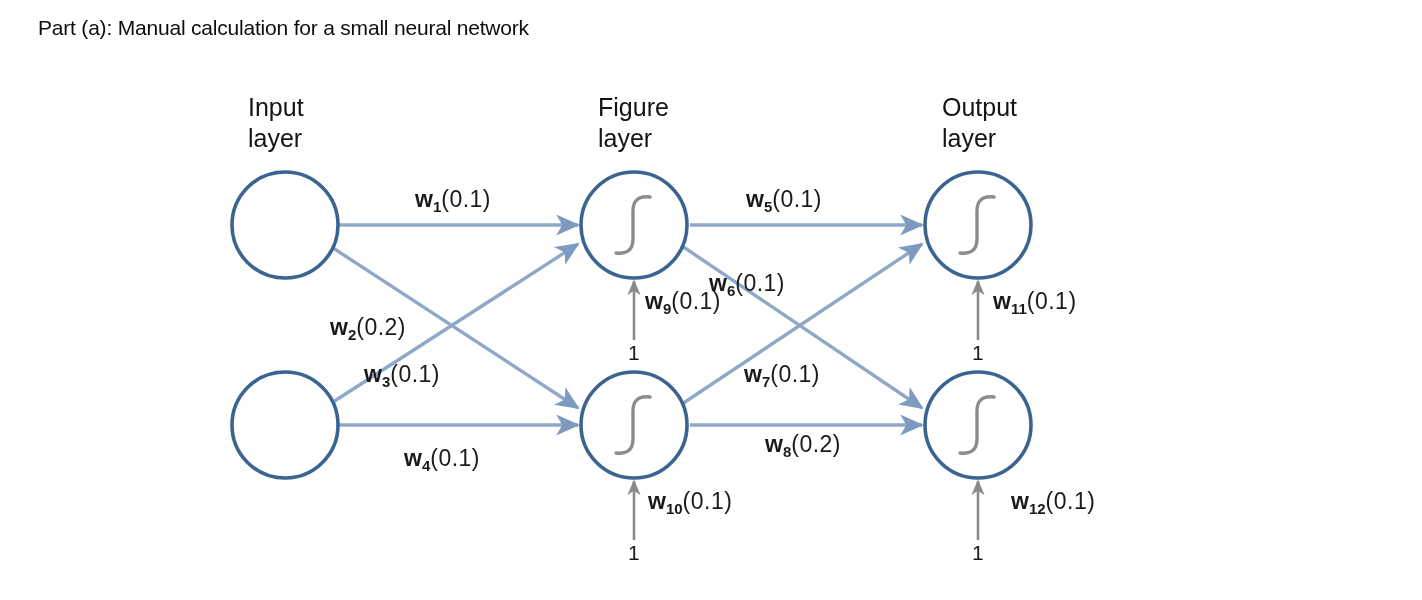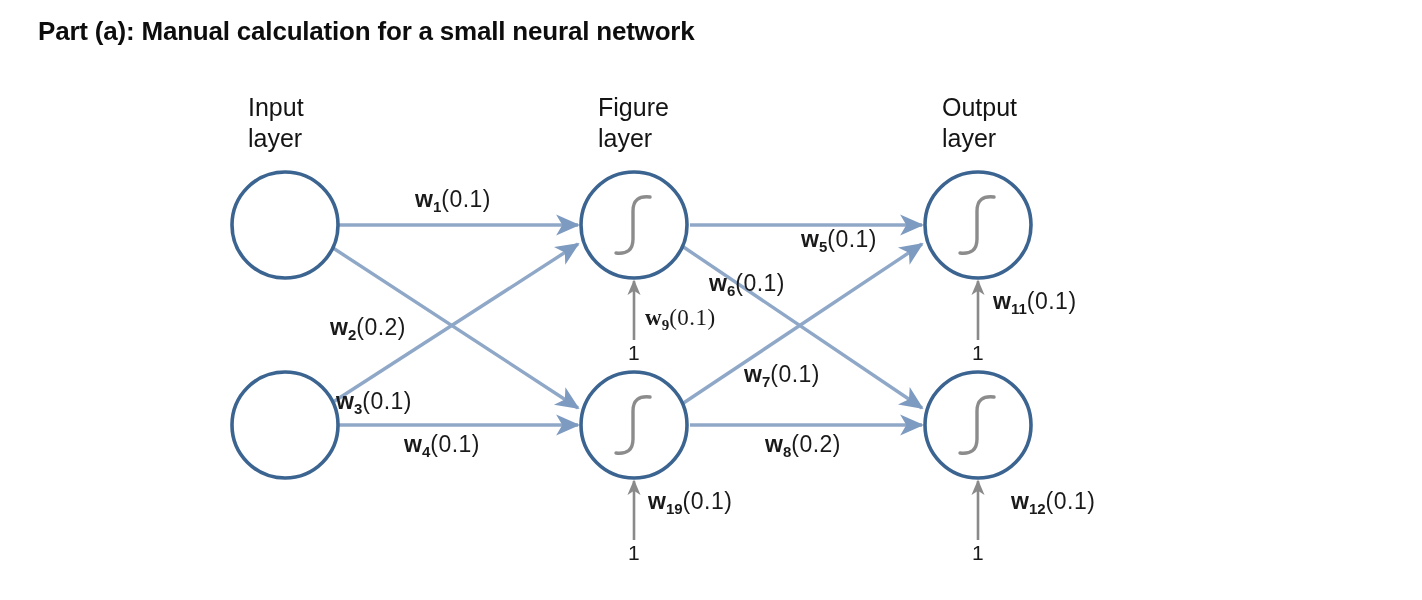--- a/index.html
+++ b/index.html
@@ -13,22 +13,22 @@
     position: relative;
     overflow: hidden;
     font-family: "Liberation Sans", sans-serif;
     color: #000000;
   }
 
   #page-title {
     position: absolute;
     left: 38px;
     top: 16px;
-    font-size: 26px;
-    font-weight: bold;
+    font-size: 21px;
+    font-weight: normal;
     letter-spacing: -0.2px;
     white-space: nowrap;
     color: #0d0d0d;
   }
 
   #figure-area {
     position: absolute;
     left: 0;
     top: 78px;
     width: 1152px;
@@ -160,50 +160,50 @@
 layer</div>
 
   <div class="wlabel" style="left:415px; top:110px;">
     <span class="wv">w</span><sub>1</sub><span class="wp">(0.1)</span>
   </div>
 
   <div class="wlabel" style="left:330px; top:194px;margin-top:44px;">
     <span class="wv">w</span><sub>2</sub><span class="wp">(0.2)</span>
   </div>
 
-  <div class="wlabel" style="left:336px; top:285px;margin-top:27px;">
+  <div class="wlabel" style="left:364px; top:285px;">
     <span class="wv">w</span><sub>3</sub><span class="wp">(0.1)</span>
   </div>
 
-  <div class="wlabel" style="left:404px; top:355px;">
+  <div class="wlabel" style="left:404px; top:369px;">
     <span class="wv">w</span><sub>4</sub><span class="wp">(0.1)</span>
   </div>
 
-  <div class="wlabel" style="left:801px; top:110px;margin-top:40px;">
+  <div class="wlabel" style="left:746px; top:110px;">
     <span class="wv">w</span><sub>5</sub><span class="wp">(0.1)</span>
   </div>
 
   <div class="wlabel" style="left:709px; top:194px;">
     <span class="wv">w</span><sub>6</sub><span class="wp">(0.1)</span>
   </div>
 
   <div class="wlabel" style="left:744px; top:285px;">
     <span class="wv">w</span><sub>7</sub><span class="wp">(0.1)</span>
   </div>
 
   <div class="wlabel" style="left:765px; top:355px;">
     <span class="wv">w</span><sub>8</sub><span class="wp">(0.2)</span>
   </div>
 
-  <div class="wlabel" style="left:645px; top:228px;font-family:Liberation Serif, serif;">
+  <div class="wlabel" style="left:645px; top:212px;">
     <span class="wv">w</span><sub>9</sub><span class="wp">(0.1)</span>
   </div>
 
   <div class="wlabel" style="left:648px; top:412px;">
-    <span class="wv">w</span><sub>19</sub><span class="wp">(0.1)</span>
+    <span class="wv">w</span><sub>10</sub><span class="wp">(0.1)</span>
   </div>
 
   <div class="wlabel" style="left:993px; top:212px;">
     <span class="wv">w</span><sub>11</sub><span class="wp">(0.1)</span>
   </div>
 
   <div class="wlabel" style="left:1011px; top:412px;">
     <span class="wv">w</span><sub>12</sub><span class="wp">(0.1)</span>
   </div>
 

